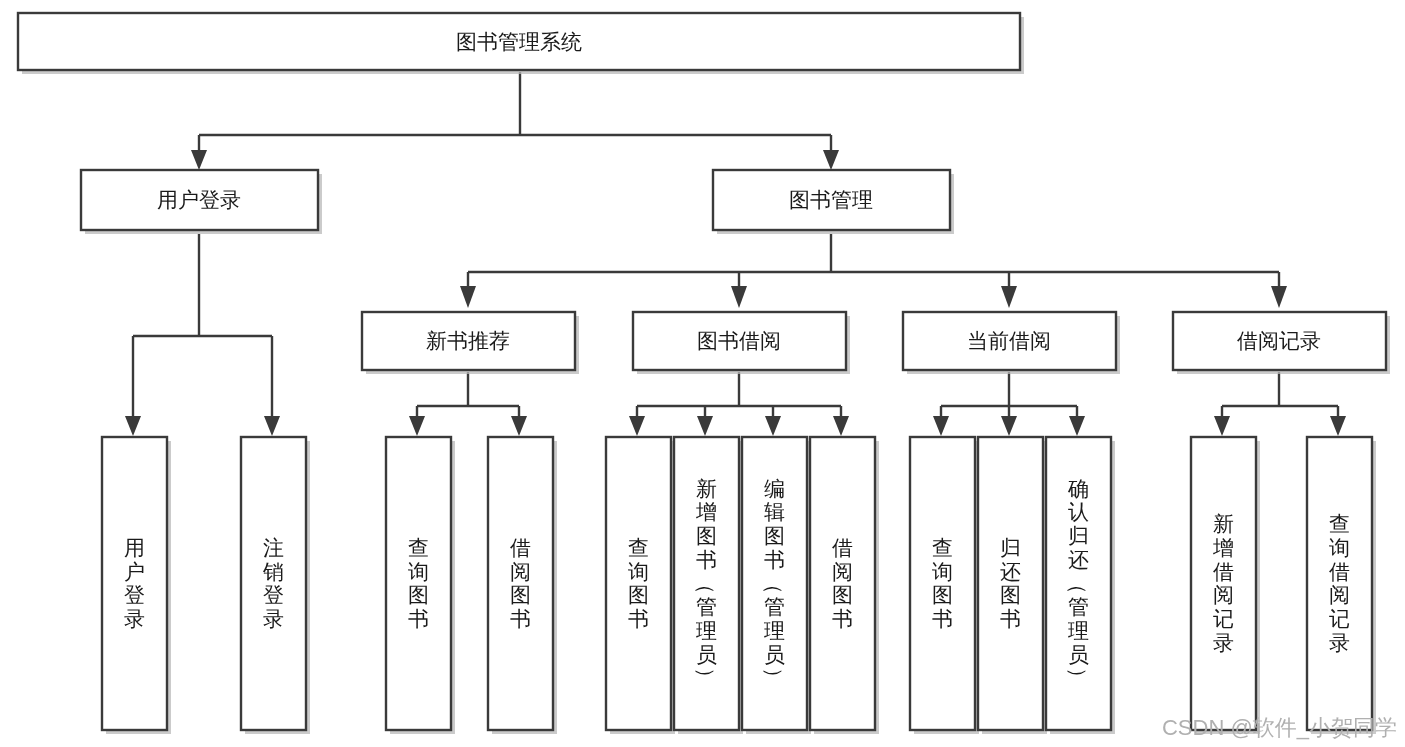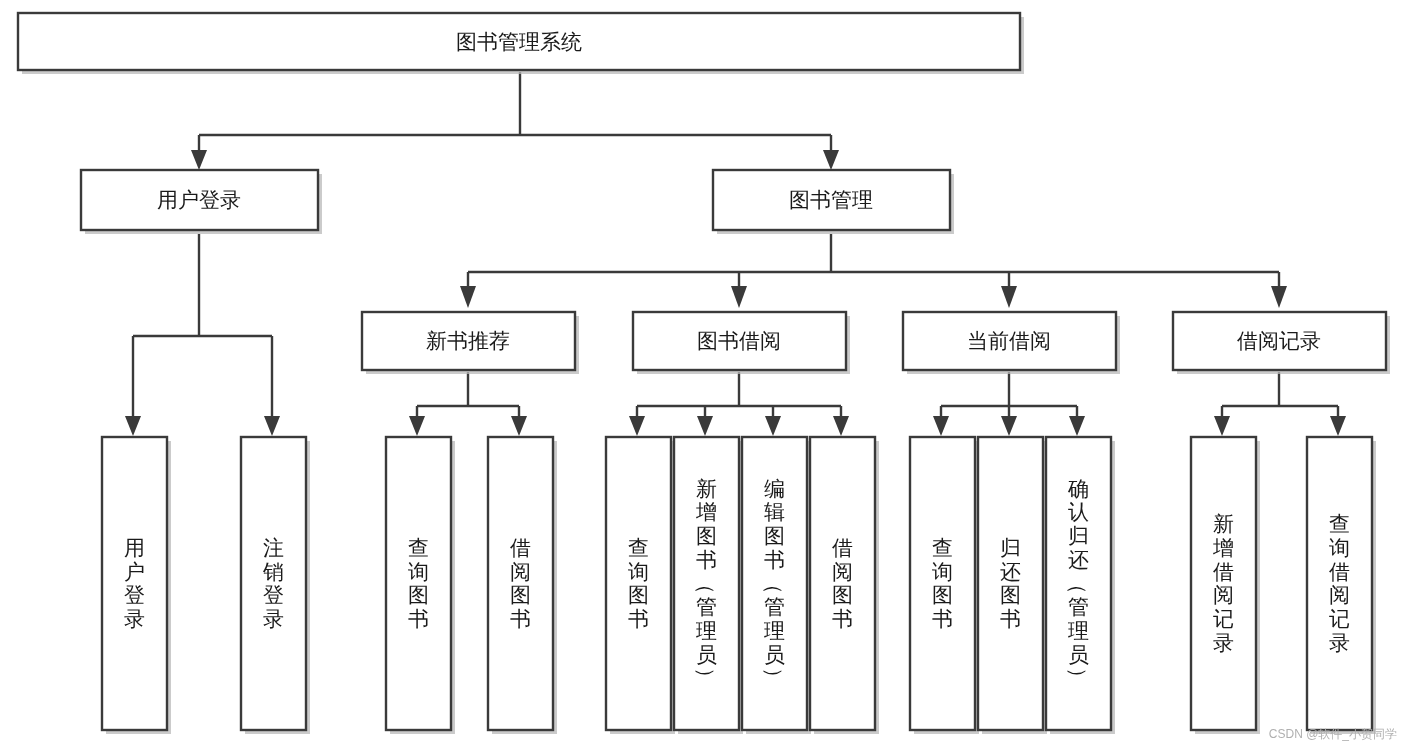--- a/index.html
+++ b/index.html
@@ -69,21 +69,21 @@
   }
   .vtext-wrap span.ch.paren {
     transform: rotate(90deg);
     display: inline-block;
   }
   .watermark {
     position: absolute;
     right: 8px;
     bottom: 4px;
     font-family: "Liberation Sans", "DejaVu Sans", sans-serif;
-    font-size: 12px;
+    font-size: 22px;
     color: #b0b0b0;
     white-space: nowrap;
     pointer-events: none;
   }
 </style>
 </head>
 <body>
 
 <div id="diagram-root">
 

